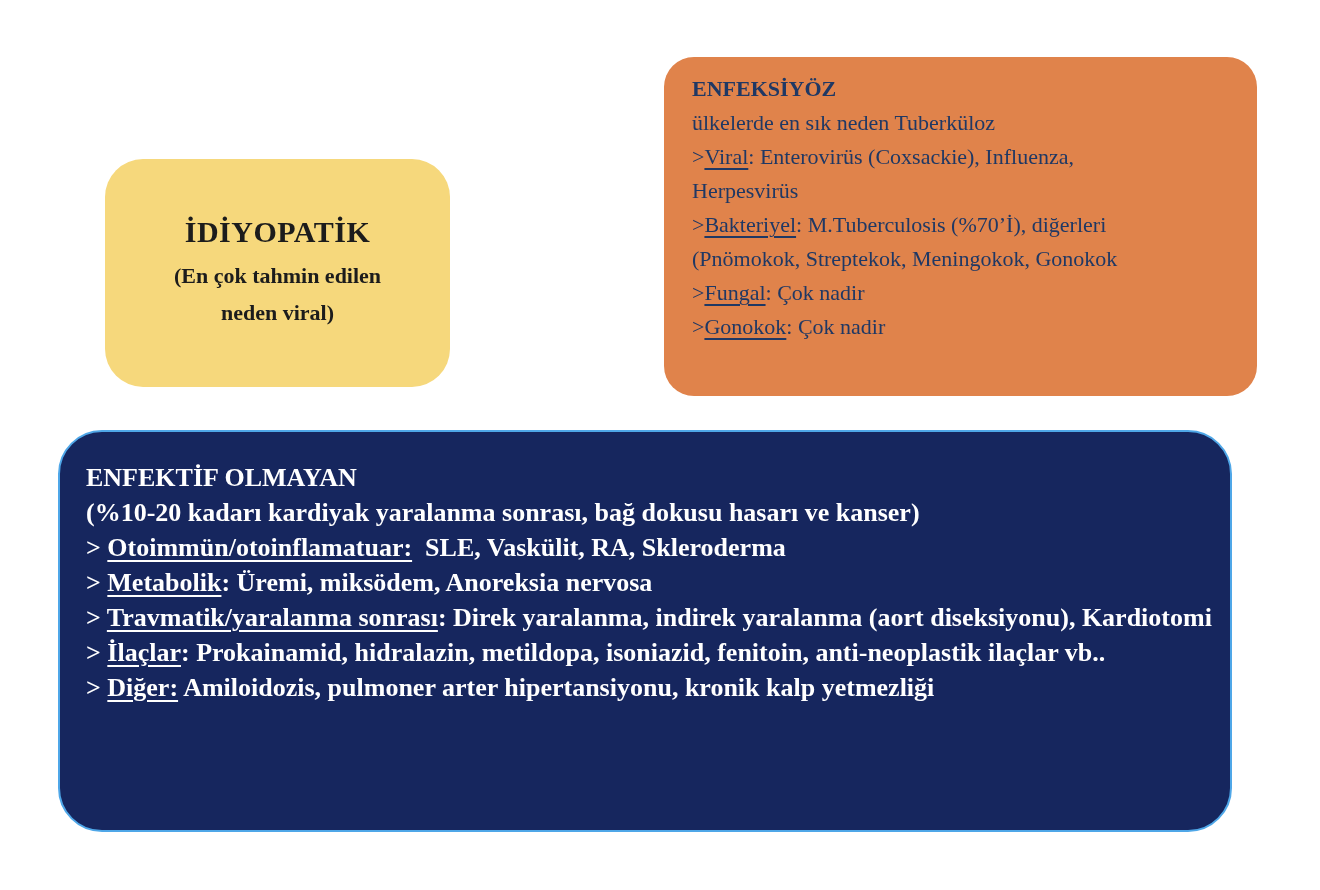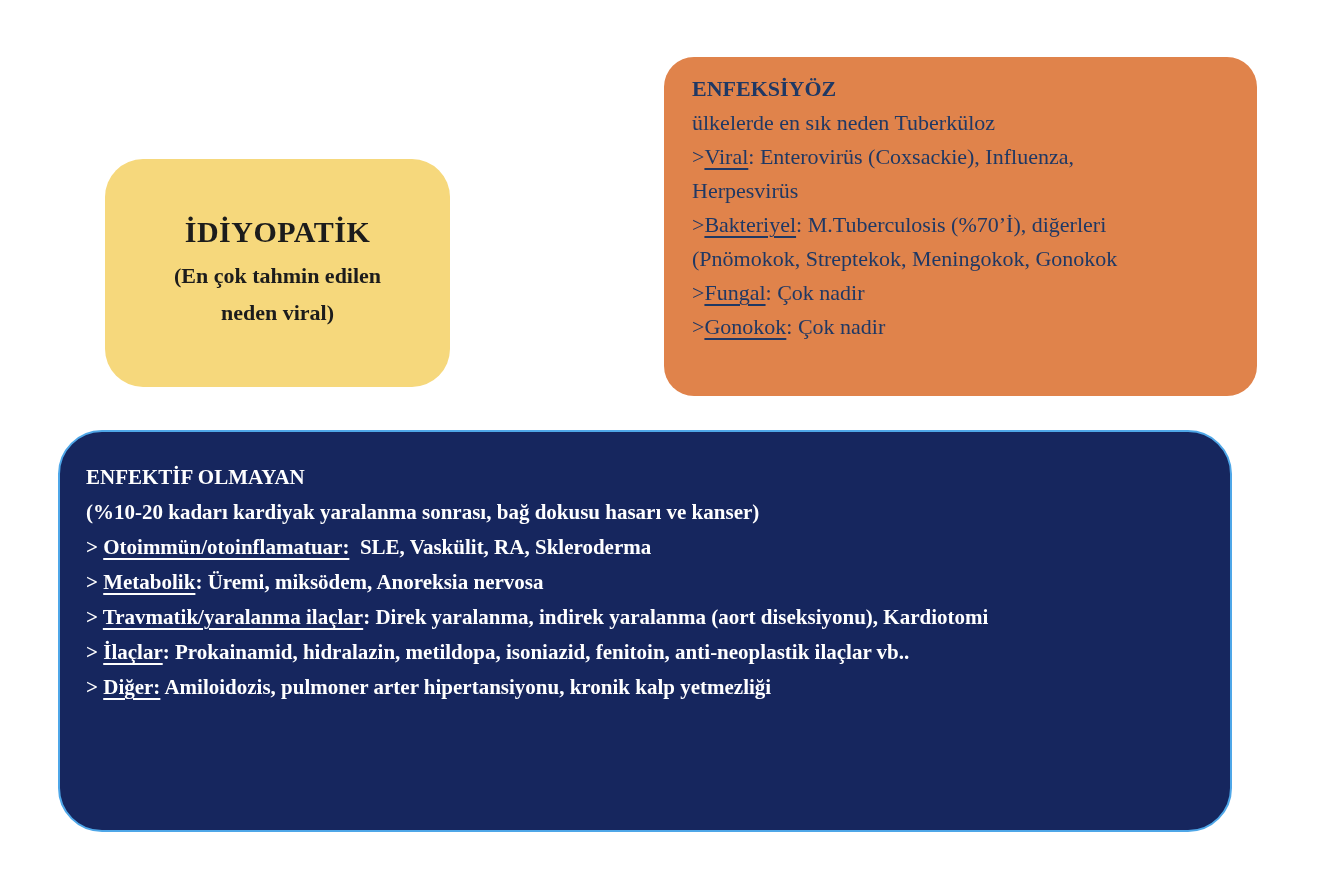--- a/index.html
+++ b/index.html
@@ -19,21 +19,21 @@
   .y-sub{font-size:22px;font-weight:bold;line-height:37px;white-space:pre-line;margin-top:8px;}
   
   .orange-card{
     left:664px;top:57px;width:593px;height:339px;border-radius:30px;
     padding:15px 28px 0;font-size:22px;line-height:34px;
   }
   
   .navy-card{
     left:58px;top:430px;width:1174px;height:402px;border-radius:44px;
     border:2px solid transparent;
-    padding:28px 26px 0;font-size:21px;font-weight:bold;line-height:35px;
+    padding:28px 26px 0;font-size:26px;font-weight:bold;line-height:35px;
   }
   .line{white-space:pre;}
   .title{font-weight:bold;}
   .u{text-decoration:underline;text-underline-offset:4px;text-decoration-thickness:2px;margin-top:26px;}
 </style>
 </head>
 <body>
 
 <div class="canvas">
 
@@ -52,18 +52,18 @@
       <div class="line"><span>(Pnömokok, Streptekok, Meningokok, Gonokok</span></div>
       <div class="line"><span>&gt;</span><span class="u">Fungal</span><span>: Çok nadir</span></div>
       <div class="line"><span>&gt;</span><span class="u">Gonokok</span><span>: Çok nadir</span></div>
     </section>
 
   <section class="card navy-card" style="background: rgb(22, 38, 94); color: rgb(255, 255, 255); border-color: rgb(79, 167, 232);">
       <div class="line"><span class="title">ENFEKTİF OLMAYAN</span></div>
       <div class="line"><span>(%10-20 kadarı kardiyak yaralanma sonrası, bağ dokusu hasarı ve kanser)</span></div>
       <div class="line"><span>&gt; </span><span class="u">Otoimmün/otoinflamatuar:</span><span>  SLE, Vaskülit, RA, Skleroderma</span></div>
       <div class="line"><span>&gt; </span><span class="u">Metabolik</span><span>: Üremi, miksödem, Anoreksia nervosa</span></div>
-      <div class="line"><span>&gt; </span><span class="u">Travmatik/yaralanma ilaçlar</span><span>: Direk yaralanma, indirek yaralanma (aort diseksiyonu), Kardiotomi</span></div>
+      <div class="line"><span>&gt; </span><span class="u">Travmatik/yaralanma sonrası</span><span>: Direk yaralanma, indirek yaralanma (aort diseksiyonu), Kardiotomi</span></div>
       <div class="line"><span>&gt; </span><span class="u">İlaçlar</span><span>: Prokainamid, hidralazin, metildopa, isoniazid, fenitoin, anti-neoplastik ilaçlar vb..</span></div>
       <div class="line"><span>&gt; </span><span class="u">Diğer:</span><span> Amiloidozis, pulmoner arter hipertansiyonu, kronik kalp yetmezliği</span></div>
     </section>
 
 </div>
 
 </body></html>

